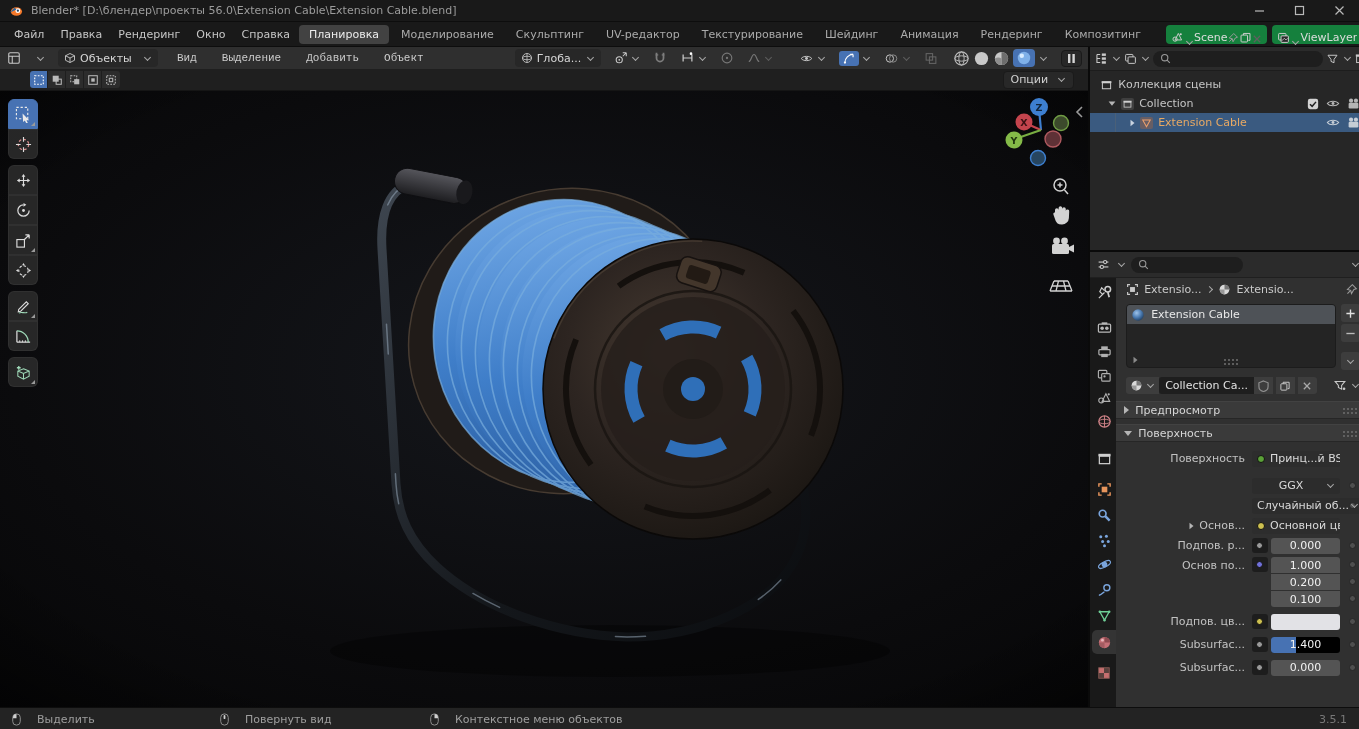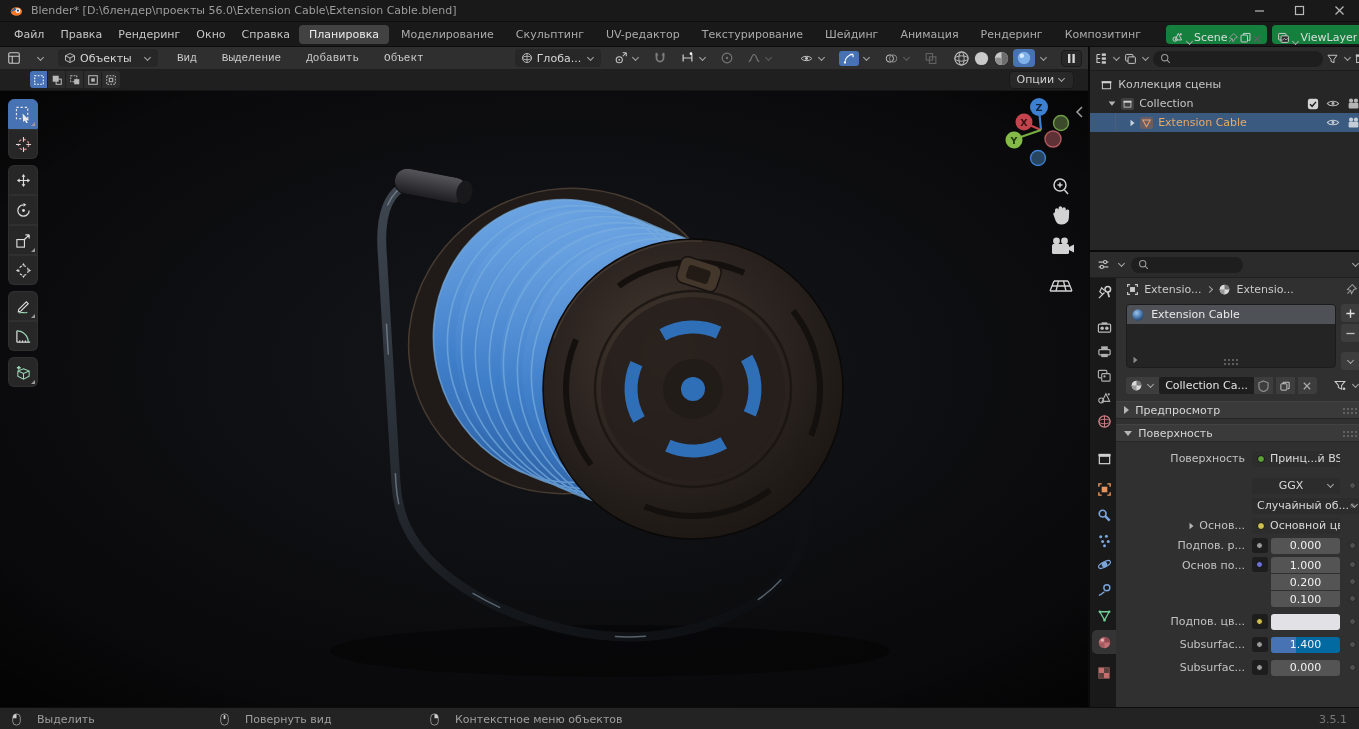--- a/index.html
+++ b/index.html
@@ -46,21 +46,21 @@
   
   .toolcol { position:absolute; left:8px; top:8px; display:flex; flex-direction:column; gap:0; z-index:4; }
   .toolbtn { width:30px; height:30px; background:#2d2d2dd9; border:1px solid #3f3f3f66; display:flex; align-items:center; justify-content:center; position:relative; }
   .toolbtn.grp-top { border-radius:6px 6px 0 0; }
   .toolbtn.grp-bot { border-radius:0 0 6px 6px; }
   .toolbtn.solo { border-radius:6px; }
   .toolbtn.active { background:#4772b3; border-color:#4772b3; }
   .toolgap { height:6px; }
   .subtri { position:absolute; right:2px; bottom:2px; width:0; height:0; border-left:4px solid transparent; border-bottom:4px solid #9a9a9a; }
 
-  .optbtn { background:#282828; border:1px solid #1a1a1a; border-radius:4px; height:18px; display:flex; align-items:center; padding:0 7px; color:#d0d0d0; gap:2px; }
+  .optbtn { background:#282828; border:1px solid #1a1a1a; border-radius:4px; height:18px; display:flex; align-items:center; padding:0 7px; color:#d0d0d0; gap:8px; }
 
   
   .rightcol { flex:1; display:flex; flex-direction:column; }
   .outliner { height:205px; background:#262626; border-bottom:2px solid #0a0a0a; display:flex; flex-direction:column; }
   .ol-header { height:24px; background:#2b2b2b; display:flex; align-items:center; padding:0 4px; gap:3px; border-bottom:1px solid #1d1d1d; overflow:hidden; }
   .searchpill { flex:1; background:#1e1e1e; border-radius:9px; height:16px; display:flex; align-items:center; padding:0 7px; gap:5px; }
   .ol-row { height:19px; display:flex; align-items:center; padding-left:10px; gap:5px; color:#c5c5c5; position:relative; }
   .ol-row.selected { background:#3a5a80; }
   .ol-right { position:absolute; right:6px; display:flex; gap:7px; align-items:center; }
 
@@ -93,21 +93,21 @@
   .pdot { margin-left:9px; margin-right:10px; }
   .sock { width:16px; height:15px; background:#1d1d1d; border-radius:3px; display:flex; align-items:center; justify-content:center; flex:none; }
   .sock i { width:7px; height:7px; border-radius:50%; display:block; border:1px solid #111; }
   .field { background:#545454; border-radius:3px; height:16px; flex:1; display:flex; align-items:center; justify-content:center; color:#f1f1f1; }
   .ddown { background:#2c2c2c; border-radius:3px; height:16px; flex:1; display:flex; align-items:center; padding:0 5px; color:#dadada; }
   .ddown span { flex:1; text-align:center; white-space:nowrap; overflow:hidden; }
   .nodebtn { background:#2d2d2d; border-radius:3px; height:16px; width:88px; display:flex; align-items:center; padding:0 5px; gap:5px; color:#dadada; white-space:nowrap; overflow:hidden; }
   .stack .field { border-radius:0; margin-top:1px; }
   .stack .field:first-child { border-radius:3px 3px 0 0; margin-top:0; }
   .stack .field:last-child { border-radius:0 0 3px 3px; }
-  .slider { position:relative; overflow:hidden; background:#0369a1; border-radius:3px; height:16px; flex:1; display:flex; align-items:center; justify-content:center; color:#f1f1f1; }
+  .slider { position:relative; overflow:hidden; background:#000000; border-radius:3px; height:16px; flex:1; display:flex; align-items:center; justify-content:center; color:#f1f1f1; }
   .slider .fill { position:absolute; left:0; top:0; bottom:0; width:37%; background:#4772b3; }
   .slider span { position:relative; }
   .swatch { flex:1; height:16px; background:#e2e2e6; border-radius:3px; }
   .pscroll { position:absolute; right:1px; top:40px; width:4px; height:110px; background:#555; border-radius:2px; opacity:.55; }
 
   
   .statusbar { position:absolute; bottom:0; left:0; right:0; height:22px; background:#232323; border-top:1px solid #0d0d0d; color:#9e9e9e; }
   .sb-item { position:absolute; top:0; height:22px; display:flex; align-items:center; gap:16px; }
   .sb-ver { position:absolute; right:12px; top:0; height:22px; display:flex; align-items:center; color:#787878; }
 </style>

